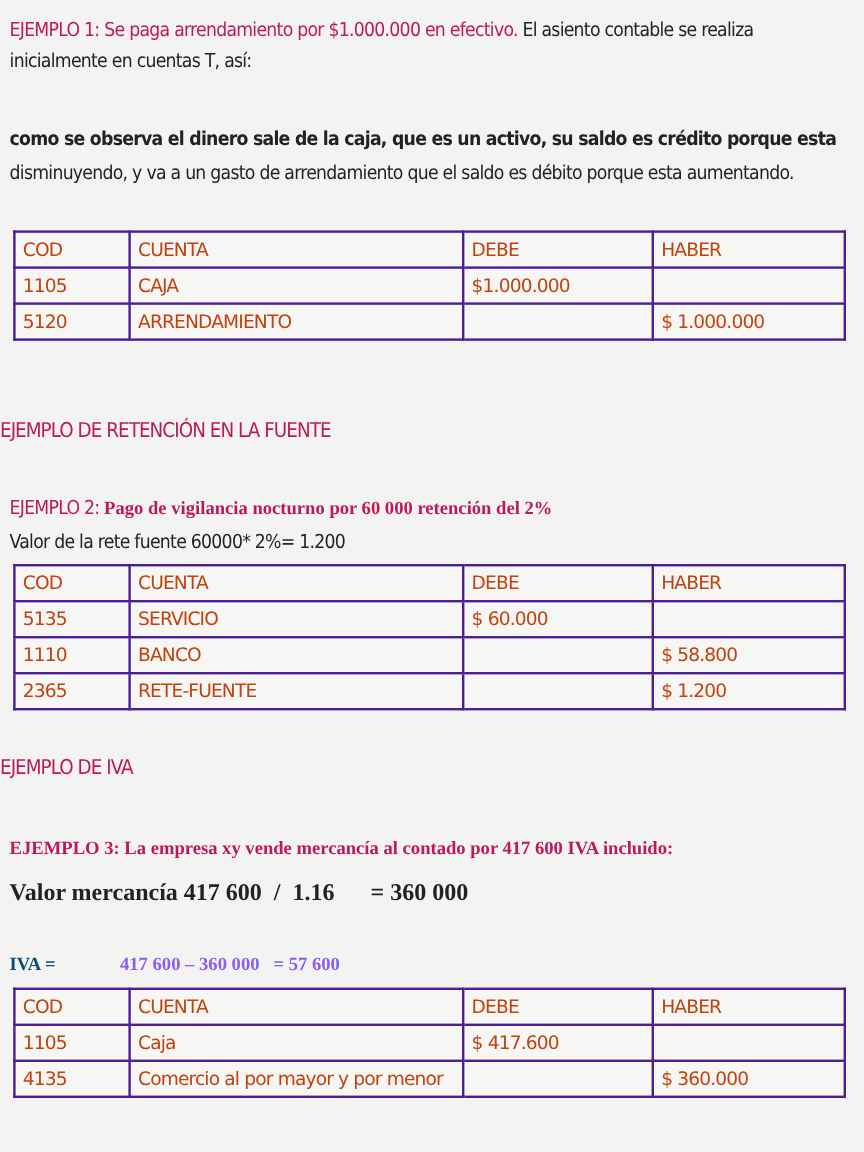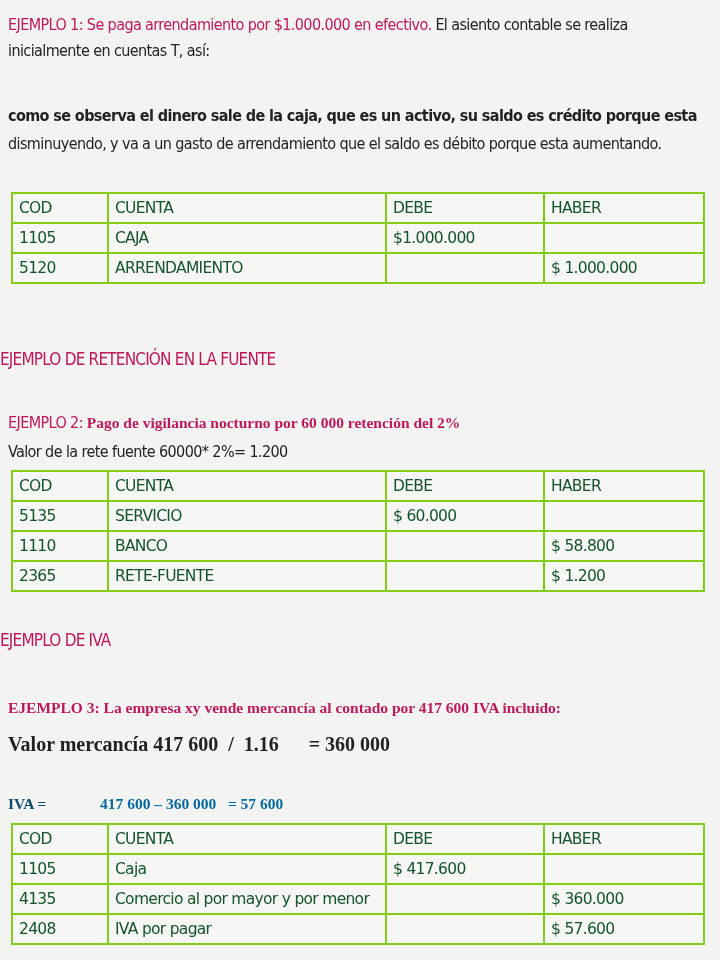--- a/index.html
+++ b/index.html
@@ -13,22 +13,22 @@
   .hand { font-family:"DejaVu Sans Condensed","DejaVu Sans", sans-serif; letter-spacing:-0.6px; }
   .serif { font-family:"Liberation Serif","DejaVu Serif", serif; font-weight:bold; }
   .red { color:#be185d; }
   .para { font-size:16px; line-height:22px; }
   .center-title { left:0; width:720px; text-align:left; font-size:17px; letter-spacing:-0.8px; }
   table.ledger {
     position:absolute; left:11px; width:692px; border-collapse:collapse;
     table-layout:fixed; background:#f6f6f4;
   }
   table.ledger td {
-    border:2px solid #84cc16; height:28px; padding:0 0 0 6px;
-    font-size:15.5px; letter-spacing:-0.7px; color:#14532d;
+    border:2px solid #4c1d95; height:28px; padding:0 0 0 6px;
+    font-size:15.5px; letter-spacing:-0.7px; color:#c2410c;
     font-family:"DejaVu Sans", sans-serif; vertical-align:middle;
     white-space:nowrap; overflow:hidden;
   }
   col.c1 { width:96px; } col.c2 { width:278px; } col.c3 { width:158px; } col.c4 { width:160px; }
 </style>
 </head>
 <body>
 
 <div class="abs para hand" style="left:8px; top:14px;">
   <span class="red">EJEMPLO 1:  Se  paga arrendamiento por   $1.000.000 en efectivo.</span><span> El asiento contable se realiza</span>
@@ -106,21 +106,21 @@
     <td>$ 1.200</td>
   </tr>
 </tbody>
   </table>
 
 <div class="abs hand red center-title" style="top:630px;">EJEMPLO DE IVA</div>
 
 <div class="abs serif red" style="left:8px; top:699px; font-size:15.5px;">EJEMPLO 3: La empresa xy vende mercancía al contado por 417 600 IVA incluido:</div>
 <div class="abs serif" style="left:8px; top:733px; font-size:20px; color:#222; white-space:pre;">Valor mercancía 417 600  /  1.16      = 360 000</div>
 <div class="abs serif" style="left:8px; top:795px; font-size:15.5px; color:#0c4a6e;">IVA =</div>
-<div class="abs serif" style="left:100px; top:795px; font-size:15.5px; color:#0369a1; white-space:pre;">417 600 – 360 000   = 57 600</div>
+<div class="abs serif" style="left:100px; top:795px; font-size:15.5px; color:#8b5cf6; white-space:pre;">417 600 – 360 000   = 57 600</div>
 
 <table class="ledger" style="top:823px;">
   <colgroup>
       <col class="c1">
       <col class="c2">
       <col class="c3">
       <col class="c4">
     </colgroup>
   <tbody>
       <tr>
@@ -134,20 +134,14 @@
     <td>Caja</td>
     <td>$ 417.600</td>
     <td></td>
   </tr>
   <tr>
     <td>4135</td>
     <td>Comercio al por mayor y por menor</td>
     <td></td>
     <td>$ 360.000</td>
   </tr>
-  <tr>
-    <td>2408</td>
-    <td>IVA por pagar</td>
-    <td></td>
-    <td>$ 57.600</td>
-  </tr>
 </tbody>
   </table>
 
 </body></html>

